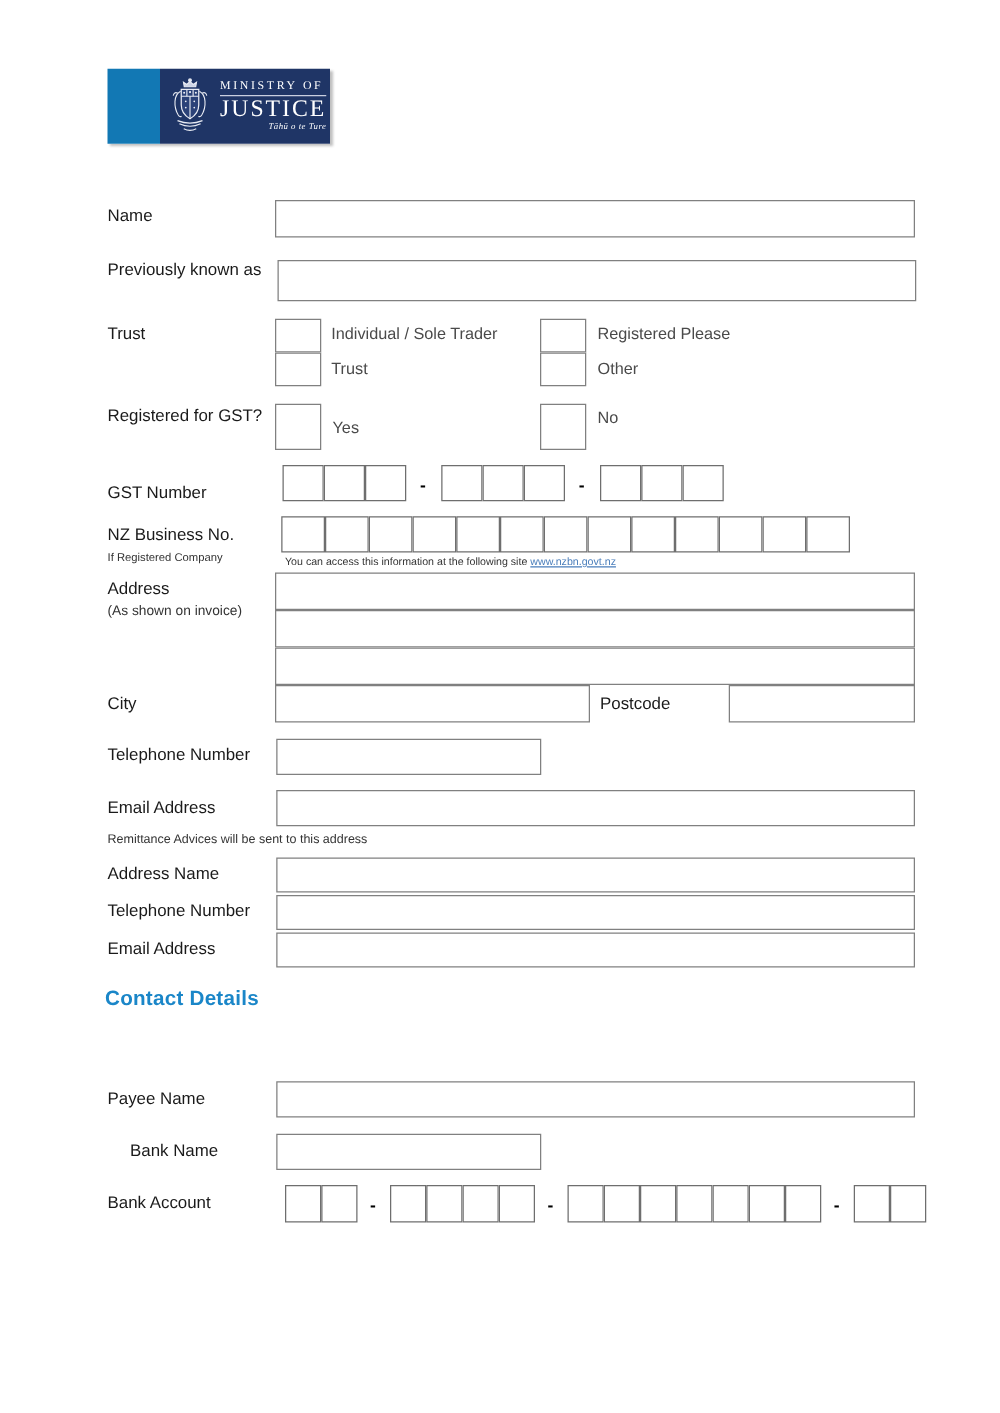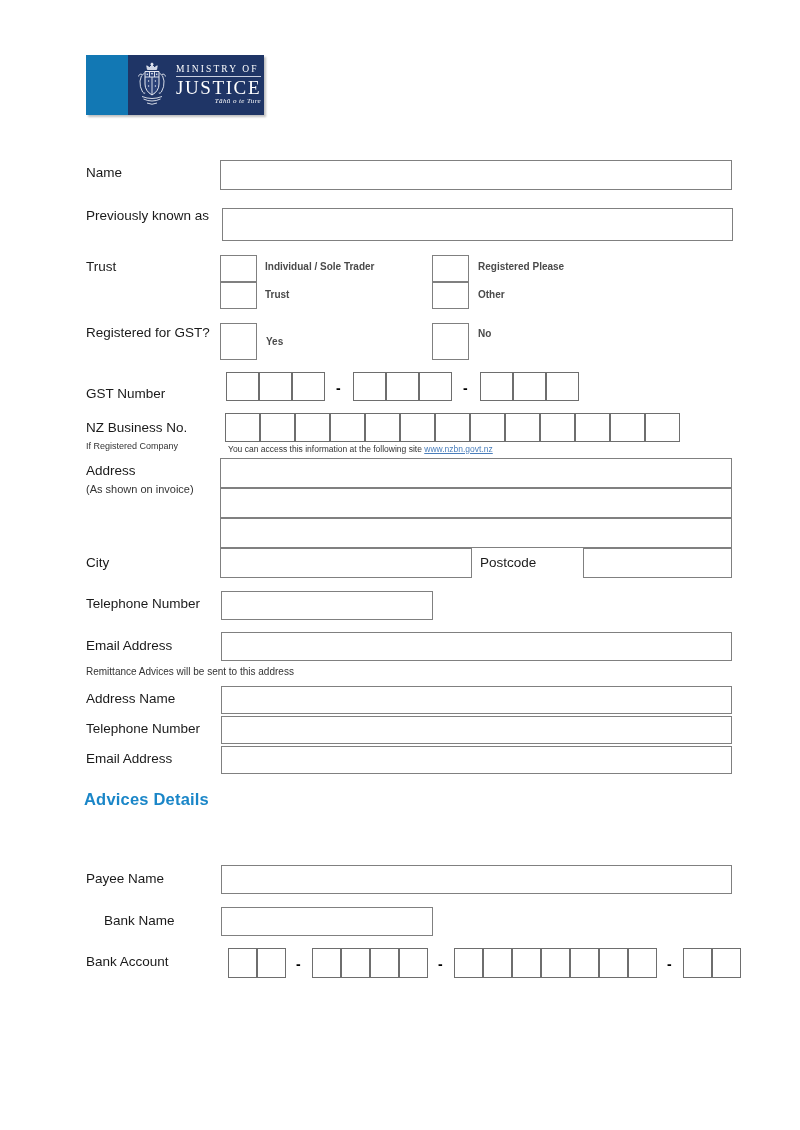--- a/index.html
+++ b/index.html
@@ -66,21 +66,21 @@
   }
   .hint {
     position: absolute;
     font-size: 8.5px; color: #333333; line-height: 11px;
   }
   .hint a, .hint .link {
     color: #4a7ebb; text-decoration: underline;
   }
   .opt {
     position: absolute;
-    font-size: 10px; color: #4a4a4a; line-height: 13px; font-weight: bold;
+    font-size: 13px; color: #4a4a4a; line-height: 13px;
   }
   .box {
     position: absolute;
     border: 1px solid #808080;
     background: #ffffff;
   }
   .cell {
     position: absolute;
     border: 1px solid #6e6e6e;
     background: #ffffff;
@@ -238,21 +238,21 @@
 
   <div class="label" style="left:86px; top:691px;">Address Name</div>
   <div class="box" style="left:221px; top:686px; width:511px; height:28px;"></div>
 
   <div class="label" style="left:86px; top:721px;">Telephone Number</div>
   <div class="box" style="left:221px; top:716px; width:511px; height:28px;"></div>
 
   <div class="label" style="left:86px; top:751px;">Email Address</div>
   <div class="box" style="left:221px; top:746px; width:511px; height:28px;"></div>
 
-  <div class="section-title" style="left:84px; top:790px;">Advices Details</div>
+  <div class="section-title" style="left:84px; top:790px;">Contact Details</div>
 
   <div class="label" style="left:86px; top:871px;">Payee Name</div>
   <div class="box" style="left:221px; top:865px; width:511px; height:29px;"></div>
 
   <div class="label" style="left:104px; top:913px;">Bank Name</div>
   <div class="box" style="left:221px; top:907px; width:212px; height:29px;"></div>
 
   <div class="label" style="left:86px; top:954px;">Bank Account</div>
   <div id="bank-boxes">
       <div class="cell" style="left: 228px; top: 948px; width: 29px; height: 30px;"></div>

